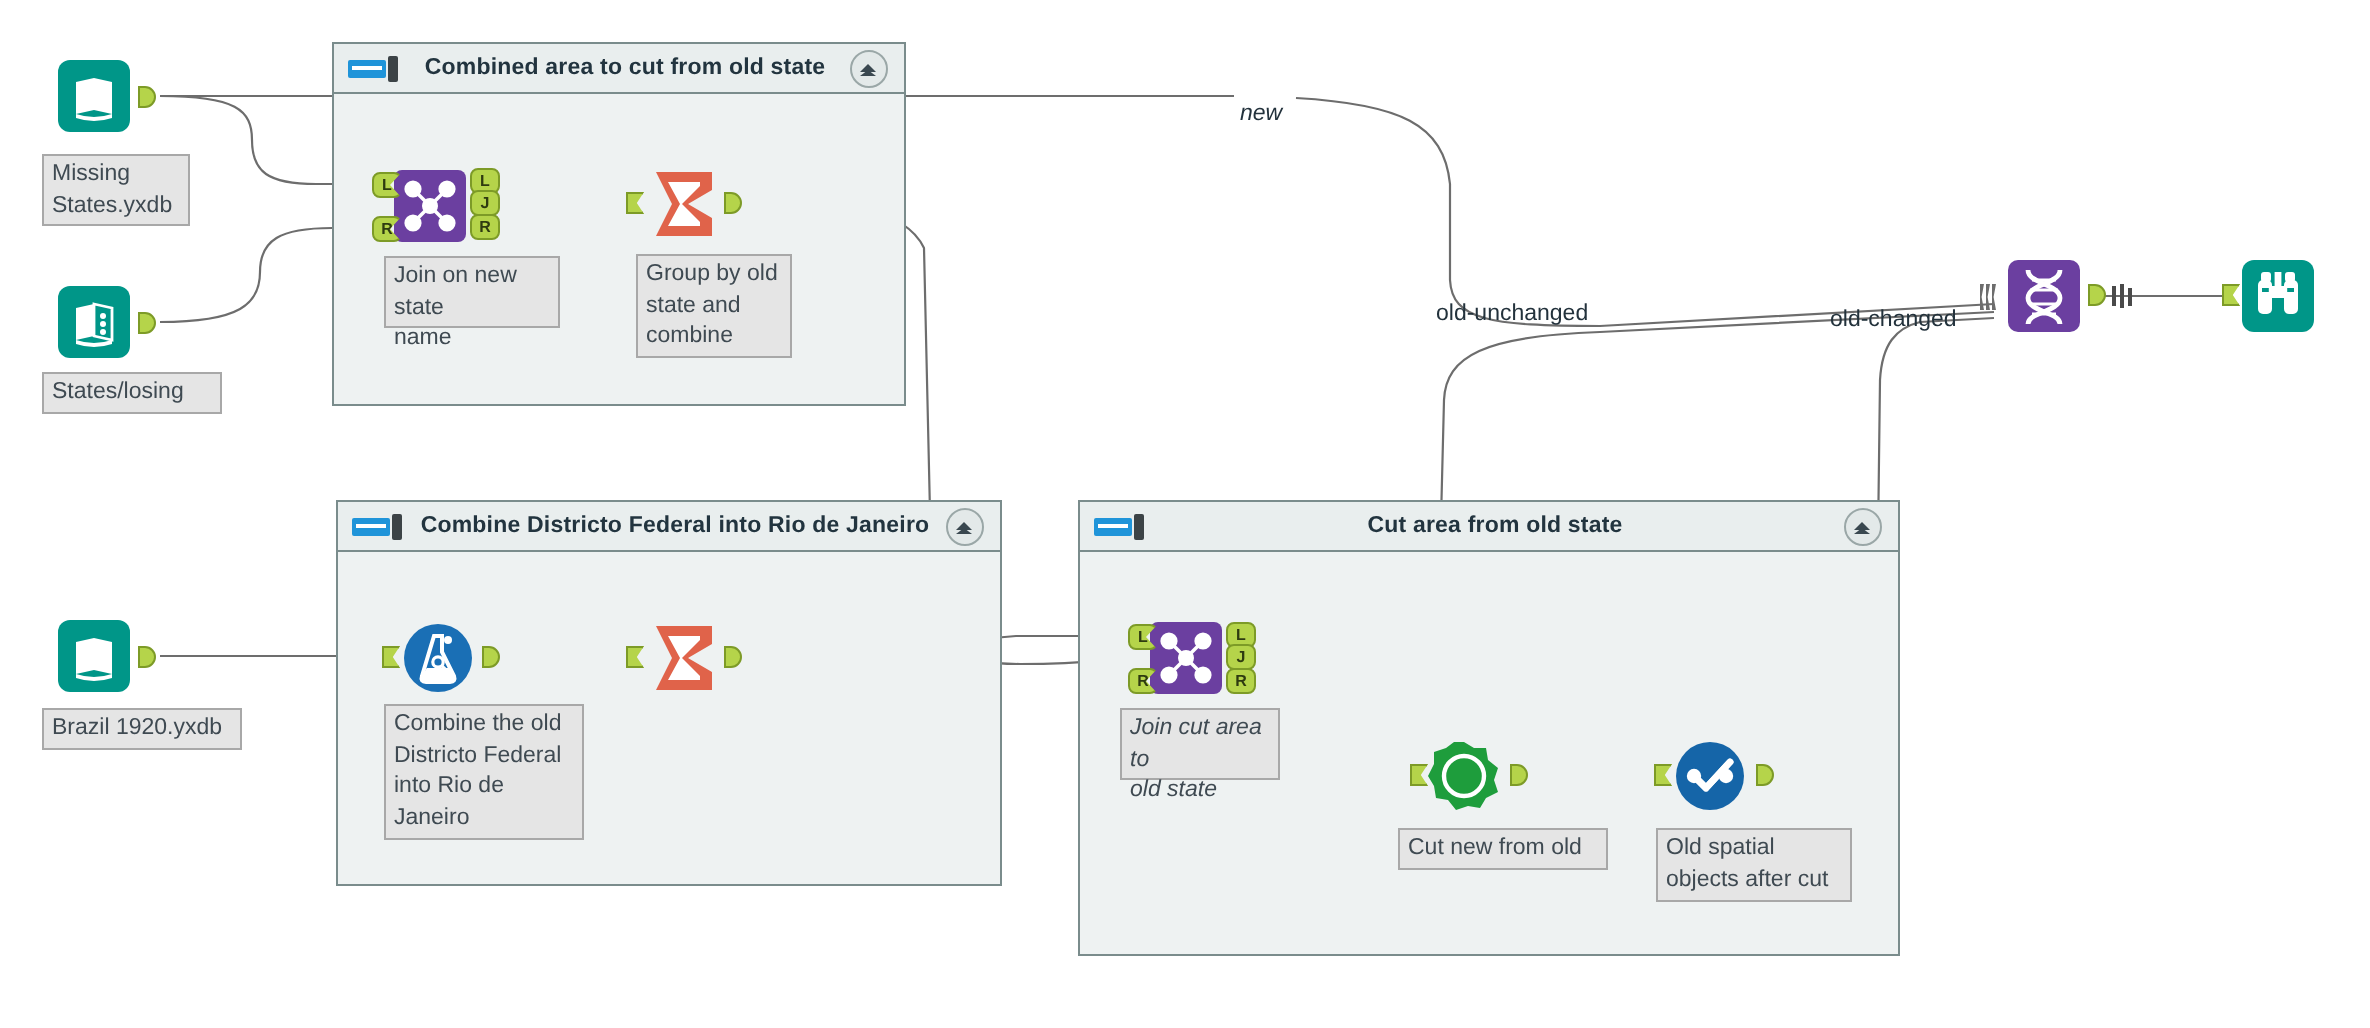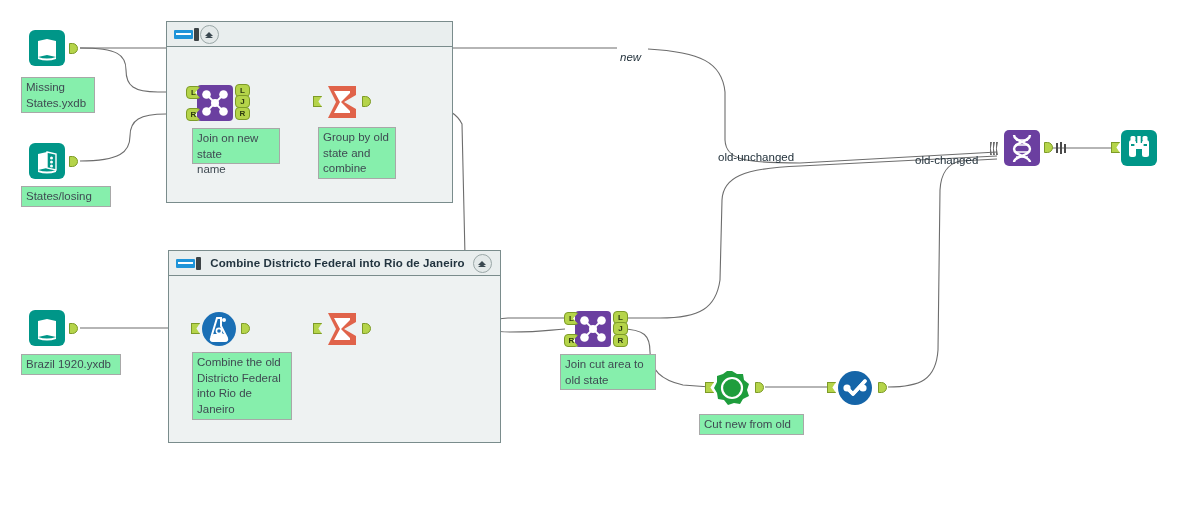--- a/index.html
+++ b/index.html
@@ -141,21 +141,21 @@
     font-size: 8px;
     font-weight: bold;
     color: #2e3b10;
     text-align: center;
     line-height: 11px;
     font-family: "Liberation Sans", sans-serif;
   }
   
   .note {
     position: absolute;
-    background: #86efac;
+    background: #e5e5e5;
     border: 1px solid #a8a8a8;
     box-sizing: border-box;
     font-size: 11.5px;
     color: #3f4a52;
     line-height: 15.5px;
     padding: 2px 4px 3px 4px;
     white-space: pre-line;
   }
   
   .wire-label {
@@ -227,35 +227,46 @@
       <path d="M 1052,148 L 1116,148"></path>
     </g>
   </svg>
 
   <div class="container-box" style="left:166px; top:21px; width:287px; height:182px;">
     <div class="container-head">
       <span class="cont-icon">
         <span class="bar"></span>
           <span class="plug"></span>
       </span>
+      <span class="container-title">Combined area to cut from old state</span>
       <span class="collapse-btn"></span>
     </div>
   </div>
 
   <div class="container-box" style="left:168px; top:250px; width:333px; height:193px;">
     <div class="container-head">
       <span class="cont-icon">
         <span class="bar"></span>
           <span class="plug"></span>
       </span>
       <span class="container-title">Combine Districto Federal into Rio de Janeiro</span>
       <span class="collapse-btn"></span>
     </div>
   </div>
 
+  <div class="container-box" style="left:539px; top:250px; width:411px; height:228px;">
+    <div class="container-head">
+      <span class="cont-icon">
+        <span class="bar"></span>
+          <span class="plug"></span>
+      </span>
+      <span class="container-title">Cut area from old state</span>
+      <span class="collapse-btn"></span>
+    </div>
+  </div>
 
   <div class="tool" style="left:28px; top:29px;">
     <svg class="glyph" viewBox="0 0 38 38">
       <rect x="1" y="1" width="36" height="36" rx="6" fill="#009688"></rect>
       <path d="M19 10 L10 12 L10 28 L19 26 Z" fill="#ffffff"></path>
       <path d="M19 10 L28 12 L28 28 L19 26 Z" fill="#ffffff"></path>
       <path d="M10 28 Q19 31 28 28 L28 30 Q19 33 10 30 Z" fill="#ffffff"></path>
     </svg>
   </div>
   <div class="anchor out" style="left:69px; top:43px;"></div>
@@ -364,21 +375,21 @@
         <line x1="19" y1="19" x2="11.5" y2="26.5"></line>
         <line x1="19" y1="19" x2="26.5" y2="26.5"></line>
       </g>
     </svg>
   </div>
   <div class="anchor lbl in" style="left:564px; top:312px;">L</div>
   <div class="anchor lbl in" style="left:564px; top:334px;">R</div>
   <div class="anchor lbl out" style="left:613px; top:311px;">L</div>
   <div class="anchor lbl out" style="left:613px; top:322px;">J</div>
   <div class="anchor lbl out" style="left:613px; top:334px;">R</div>
-  <div class="note" style="left:560px; top:354px; width:96px; height:36px;">Join cut area to
+  <div class="note" style="left:560px; top:354px; width:80px; height:36px;font-style:italic;">Join cut area to
 old state</div>
 
   <div class="anchor in" style="left:705px; top:382px;"></div>
   <div class="tool" style="left:713px; top:369px;">
     <svg class="glyph" viewBox="0 0 38 38">
       <path d="M19 2 L24 5 L30 5 L31 11 L36 15 L34 21 L36 27 L30 30 L27 35 L21 34 L15 36 L11 31 L5 30 L4 24 L1 19 L4 13 L4 7 L10 5 L14 2 Z" fill="#1e9d3c"></path>
       <circle cx="19" cy="19" r="10" fill="none" stroke="#ffffff" stroke-width="2.2"></circle>
       <path d="M19 9 A10 10 0 0 0 19 29 A7 7 0 0 1 19 9 Z" fill="#ffffff"></path>
     </svg>
   </div>
@@ -389,20 +400,22 @@
   <div class="tool" style="left:836px; top:369px;">
     <svg class="glyph" viewBox="0 0 38 38">
       <circle cx="19" cy="19" r="17" fill="#1565a8"></circle>
       <path d="M10 18 L17 25 L29 12" fill="none" stroke="#ffffff" stroke-width="3.4" stroke-linecap="round" stroke-linejoin="round"></path>
       <circle cx="11" cy="19" r="3.6" fill="#ffffff"></circle>
       <circle cx="27" cy="19" r="3.6" fill="#ffffff"></circle>
       <path d="M10 18 L17 25 L29 12" fill="none" stroke="#ffffff" stroke-width="3.4" stroke-linecap="round" stroke-linejoin="round"></path>
     </svg>
   </div>
   <div class="anchor out" style="left:878px; top:382px;"></div>
+  <div class="note" style="left:828px; top:414px; width:98px; height:37px;">Old spatial
+objects after cut</div>
 
   <div class="multi-in" style="left:990px; top:142px;">
     <i style="left:0px;"></i>
       <i style="left:3px;"></i>
       <i style="left:6px;"></i>
   </div>
   <div class="tool" style="left:1003px; top:129px;">
     <svg class="glyph" viewBox="0 0 38 38">
       <rect x="1" y="1" width="36" height="36" rx="5" fill="#6b3fa0"></rect>
       <path d="M11 6 C11 13 27 13 27 20 C27 27 11 27 11 33" fill="none" stroke="#ffffff" stroke-width="2.4"></path>

